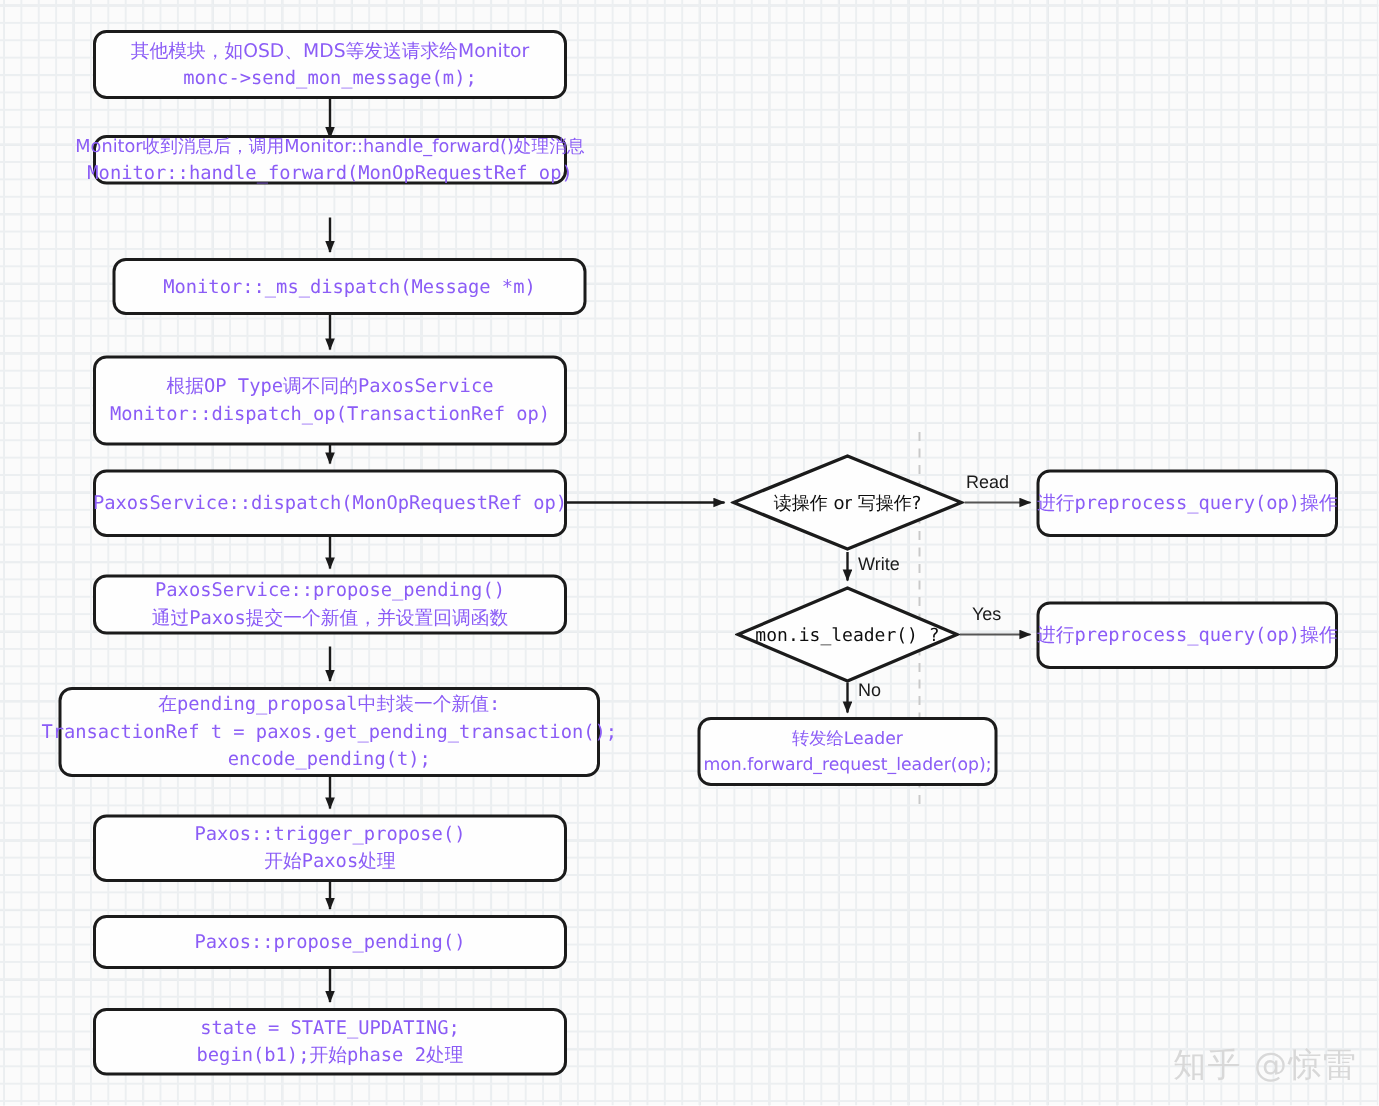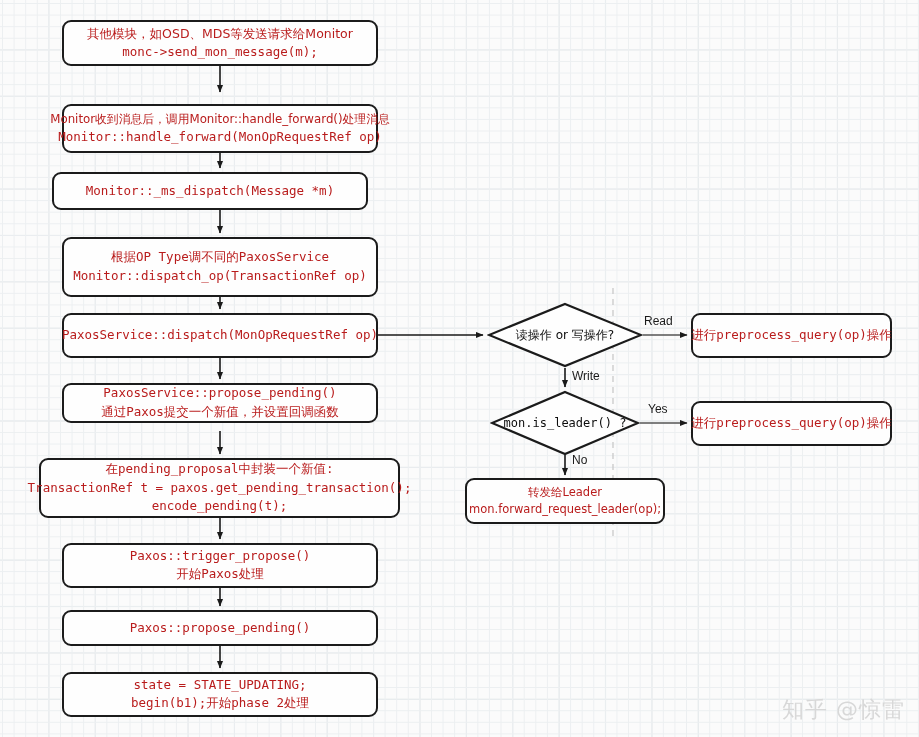--- a/index.html
+++ b/index.html
@@ -38,21 +38,21 @@
     position: absolute;
     box-sizing: border-box;
     background: #fefefe;
     border: 2px solid #1b1b1b;
     border-radius: 9px;
     display: flex;
     flex-direction: column;
     align-items: center;
     justify-content: center;
     text-align: center;
-    color: #b91c1c;
+    color: #8b5cf6;
     z-index: 3;
   }
   .line-mono {
     font-family: "DejaVu Sans Mono", "Liberation Mono", monospace;
     font-size: 12.5px;
     line-height: 1.48;
     white-space: pre;
   }
   .line-sans {
     font-family: "DejaVu Sans", "Liberation Sans", sans-serif;
@@ -140,26 +140,26 @@
     <line x1="640" y1="423" x2="687" y2="423" stroke="#555555" stroke-width="1.4" marker-end="url(#arrow)"></line>
 
     <line x1="565" y1="455" x2="565" y2="475" stroke="#1a1a1a" stroke-width="1.6" marker-end="url(#arrow)"></line>
   </svg>
 
   <div class="node" style="left:62px; top:20px; width:316px; height:46px;">
     <div class="line-sans">其他模块，如OSD、MDS等发送请求给Monitor</div>
     <div class="line-mono">monc-&gt;send_mon_message(m);</div>
   </div>
 
-  <div class="node" style="left:62px; top:104px; width:316px; height:49px;">
+  <div class="node" style="left:62px; top:90px; width:316px; height:33px;">
     <div class="line-sans" style="font-size:11.8px;">Monitor收到消息后，调用Monitor::handle_forward()处理消息</div>
     <div class="line-mono">Monitor::handle_forward(MonOpRequestRef op)</div>
   </div>
 
-  <div class="node" style="left:52px; top:172px; width:316px; height:38px;justify-content:center;">
+  <div class="node" style="left:75px; top:172px; width:316px; height:38px;justify-content:center;">
     <div class="line-mono">Monitor::_ms_dispatch(Message *m)</div>
   </div>
 
   <div class="node" style="left:62px; top:237px; width:316px; height:60px;">
     <div class="line-mix">根据OP Type调不同的PaxosService</div>
     <div class="line-mono">Monitor::dispatch_op(TransactionRef op)</div>
   </div>
 
   <div class="node" style="left:62px; top:313px; width:316px; height:45px;">
     <div class="line-mono">PaxosService::dispatch(MonOpRequestRef op)</div>

